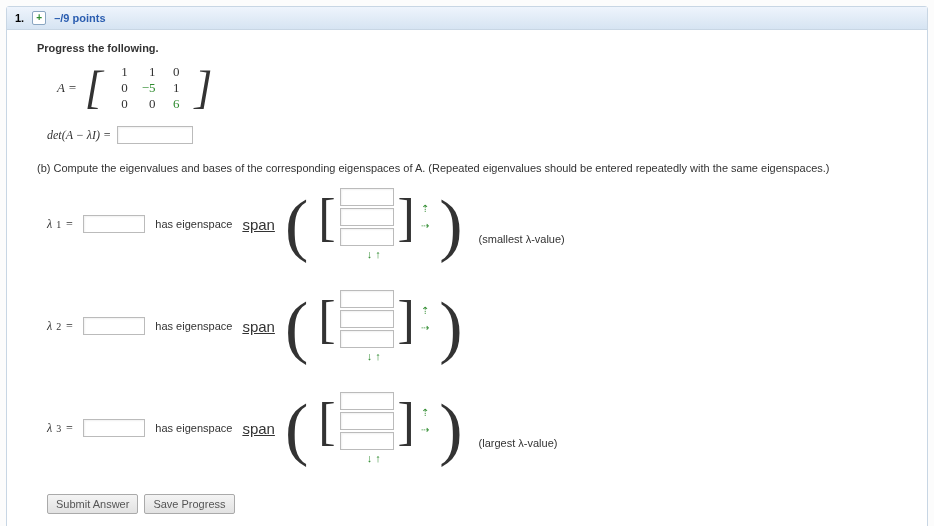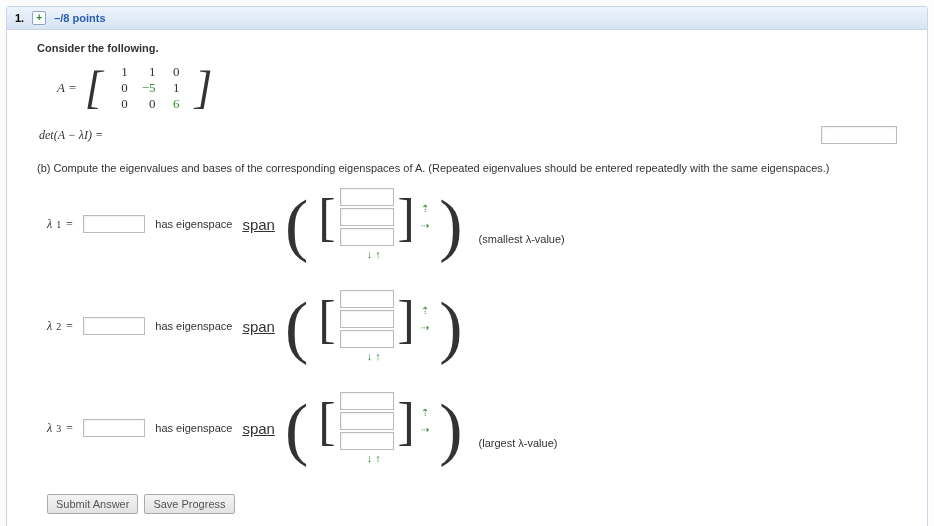--- a/index.html
+++ b/index.html
@@ -43,21 +43,21 @@
   .points { color: var(--link); font-weight: bold; }
   .card-body { padding: 8px 30px 18px 30px; }
   .prompt { margin: 4px 0 10px 0; font-weight: bold; }
   .matrix-row { display: flex; align-items: center; gap: 8px; margin: 6px 0 14px 20px; font-style: italic; font-family: 'Times New Roman', serif; font-size: 13px; }
   .bracket-l, .bracket-r { font-size: 46px; line-height: 0.8; font-family: 'Times New Roman', serif; }
   table.matrix { border-collapse: collapse; font-style: normal; }
   table.matrix td { padding: 0 7px; text-align: right; }
   table.matrix td .mv { display:inline-block; min-width:10px; }
   .neg { color: var(--green); }
   .section { margin: 10px 0 4px 0; }
-  .formula-row { display: flex; align-items: center; gap: 6px; margin: 4px 0 18px 2px; font-family: 'Times New Roman', serif; font-style: italic; font-size: 12px; justify-content: space-between; }
+  .formula-row { display: flex; align-items: center; gap: 6px; margin: 4px 0 18px 10px; font-family: 'Times New Roman', serif; font-style: italic; font-size: 12px; }
   input.blank, input.small-blank {
     border: 1px solid #bbb;
     height: 16px;
     font-size: 11px;
     padding: 0 2px;
     box-shadow: inset 1px 1px 2px rgba(0,0,0,.06);
   }
   input.blank { width: 70px; }
   input.small-blank { width: 56px; }
   .eigen-block {
@@ -91,26 +91,26 @@
     border-radius: 2px;
   }
 </style>
 </head>
 <body>
 
 <div class="card">
   <div class="card-header">
     <span class="qnum">1.</span>
     <span class="toggle">+</span>
-    <span class="points">–/8 points</span>
+    <span class="points">–/9 points</span>
   </div>
 
   <div class="card-body">
 
-    <div class="prompt">Consider the following.</div>
+    <div class="prompt">Progress the following.</div>
 
     <div class="matrix-row">
       <span>A =</span>
       <span class="bracket-l">[</span>
       <table class="matrix">
         <tbody>
             <tr>
           <td><span class="mv">1</span></td>
           <td><span class="mv">1</span></td>
           <td><span class="mv">0</span></td>

